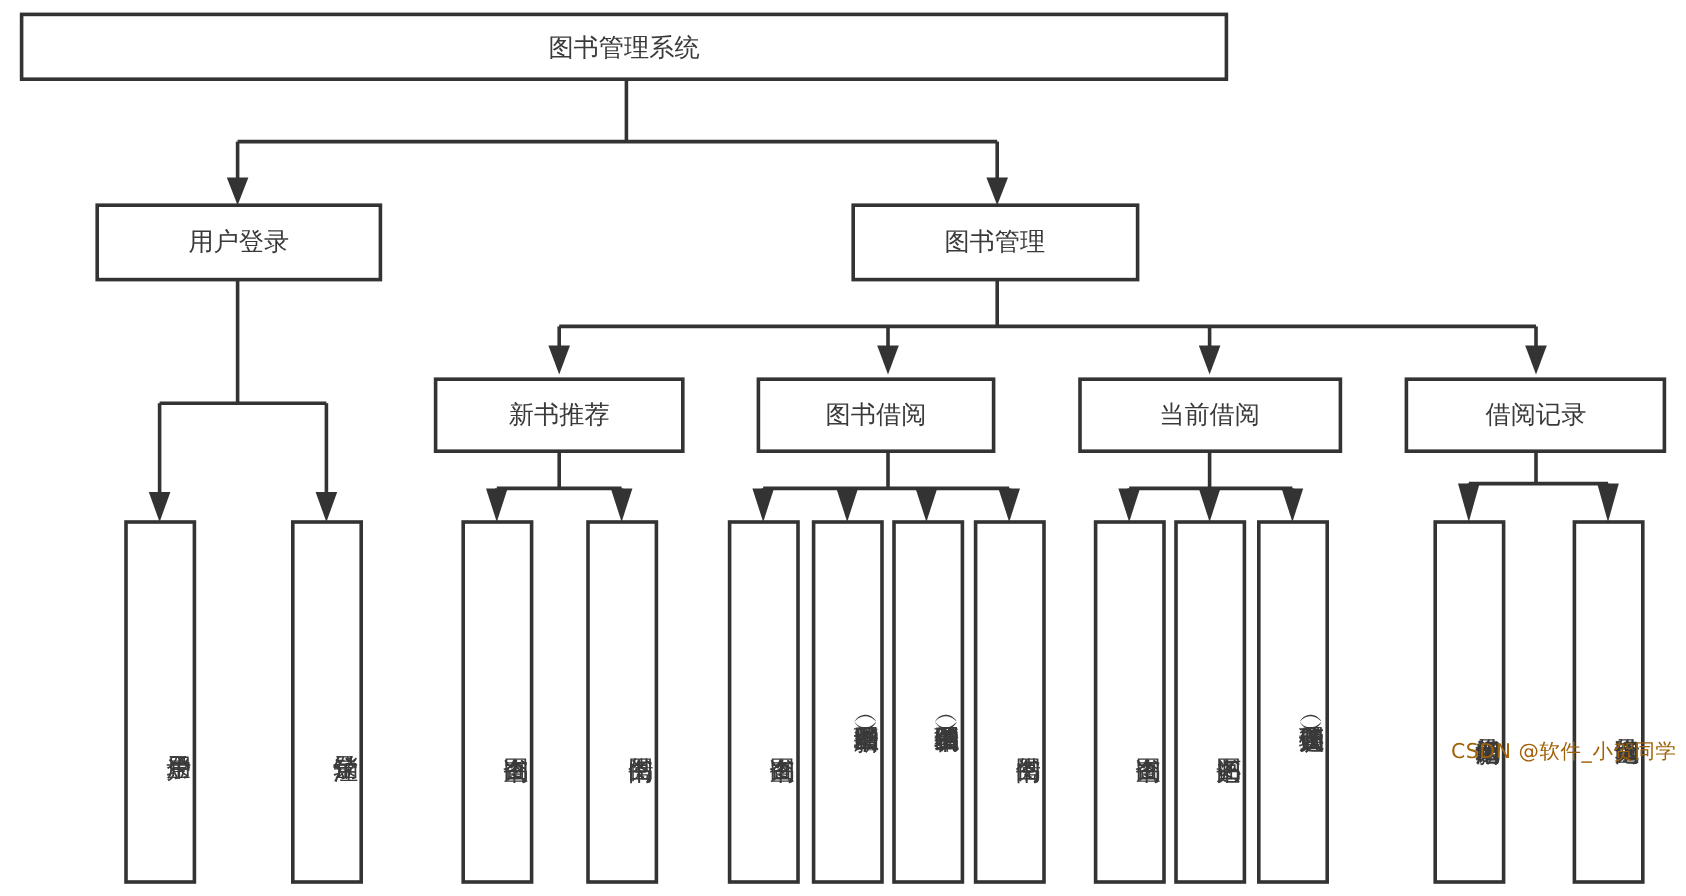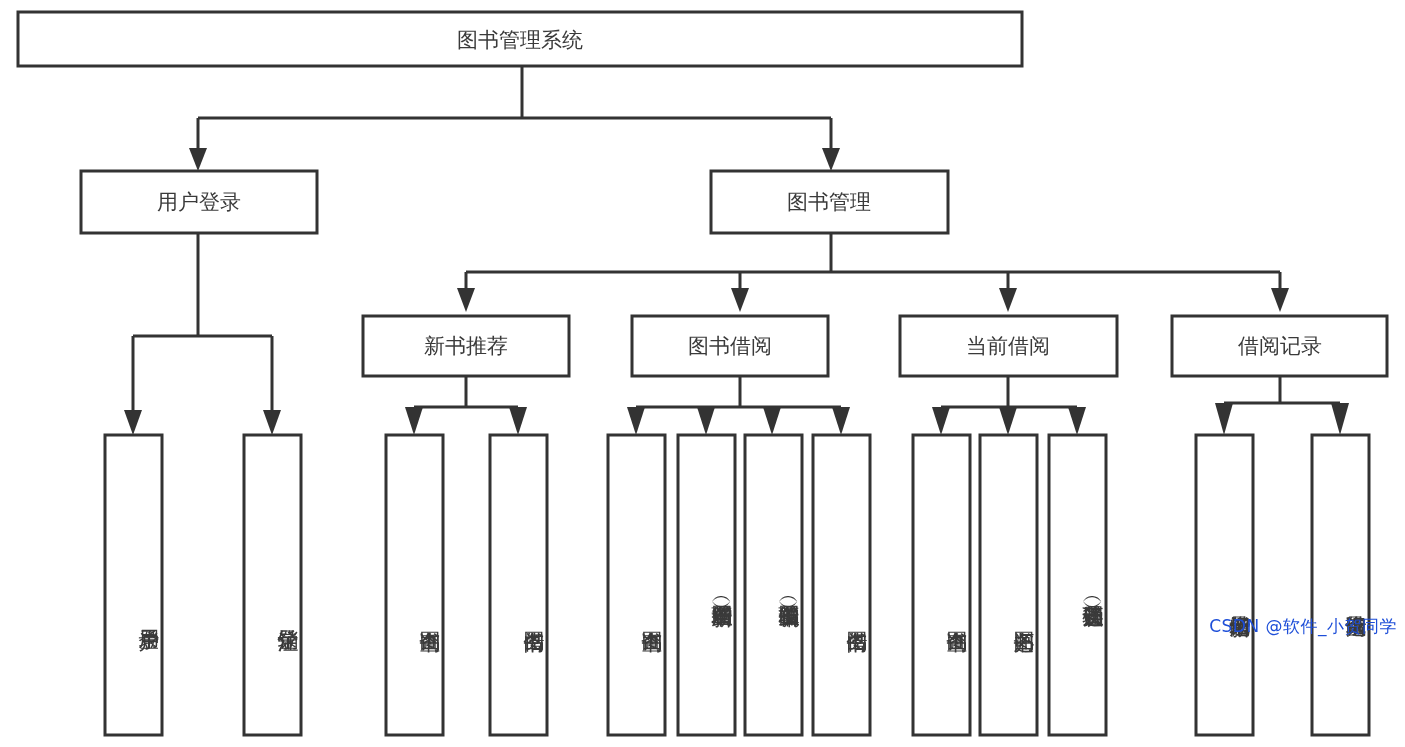--- a/index.html
+++ b/index.html
@@ -46,21 +46,21 @@
     fill: #3a3a3a;
     font-family: "DejaVu Sans", "Liberation Sans", sans-serif;
     font-size: 21px;
     text-anchor: middle;
     dominant-baseline: middle;
   }
   .watermark {
     position: absolute;
     right: 8px;
     bottom: 6px;
-    color: #1d4ed8;
+    color: #a16207;
     font-family: "DejaVu Sans", "Liberation Sans", sans-serif;
     font-size: 17px;
     letter-spacing: 0.5px;
     white-space: nowrap;
     user-select: none;
   }
   .vlabel-wrap {
     position: absolute;
     display: flex;
     flex-direction: column;

